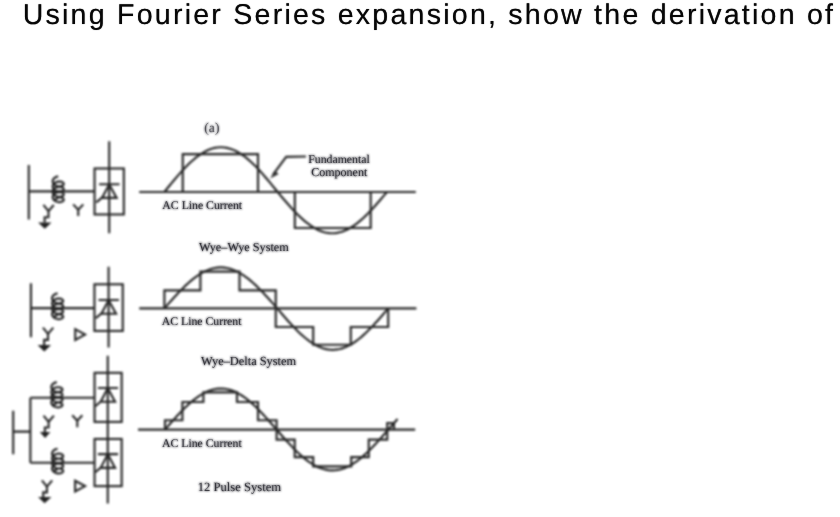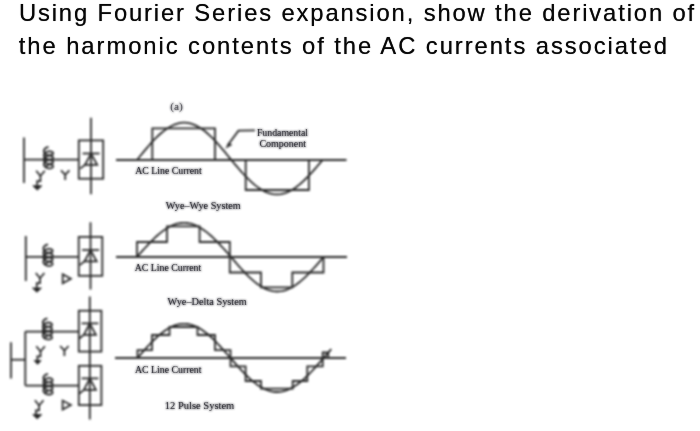--- a/index.html
+++ b/index.html
@@ -19,21 +19,20 @@
   .c path.cf { fill:#1f1f1f; stroke:#1f1f1f; stroke-width:0.9; }
   .c path.coil { stroke-width:1.8; stroke:#222; }
   .t text { font-family:"Liberation Serif", serif; fill:#1e1e26; stroke:#1e1e26; stroke-width:0.2; }
   .t2 text { font-family:"Liberation Serif", serif; fill:#16161e; }
   .t text.lite { fill:#43434b; stroke:#43434b; stroke-width:0.15; }
 </style>
 </head>
 <body>
 <div id="page">
   <div class="q" id="q1">Using Fourier Series expansion, show the derivation of</div>
-  <div class="q" id="q2">the harmonic contents of the AC currents associated</div>
   <svg width="700" height="431" viewBox="0 0 700 431" style="filter: blur(0.8px);">
     <g>
 <path d="M116,160.0 H346.5" class="w"></path>
 <path d="M152.3,160.0 V128.4 H215 V160.0" class="w"></path>
 <path d="M245.7,160.0 V190 H308.9 V160.0" class="w"></path>
 <path d="M137.0,160.0 L139.0,157.5 L141.0,155.0 L143.0,152.6 L145.0,150.2 L147.0,147.8 L149.0,145.5 L151.0,143.2 L153.0,141.0 L155.0,138.9 L157.0,136.9 L159.0,135.0 L161.0,133.3 L163.0,131.6 L165.0,130.0 L167.0,128.6 L169.0,127.4 L171.0,126.2 L173.0,125.2 L175.0,124.4 L177.0,123.8 L179.0,123.2 L181.0,122.9 L183.0,122.7 L185.0,122.7 L187.0,122.9 L189.0,123.2 L191.0,123.7 L193.0,124.3 L195.0,125.1 L197.0,126.1 L199.0,127.2 L201.0,128.4 L203.0,129.8 L205.0,131.3 L207.0,133.0 L209.0,134.8 L211.0,136.7 L213.0,138.6 L215.0,140.7 L217.0,142.9 L219.0,145.1 L221.0,147.5 L223.0,149.8 L225.0,152.2 L227.0,154.7 L229.0,157.1 L231.0,159.6 L233.0,162.0 L235.0,164.4 L237.0,166.7 L239.0,169.0 L241.0,171.3 L243.0,173.5 L245.0,175.6 L247.0,177.7 L249.0,179.7 L251.0,181.6 L253.0,183.4 L255.0,185.1 L257.0,186.6 L259.0,188.1 L261.0,189.4 L263.0,190.5 L265.0,191.6 L267.0,192.4 L269.0,193.1 L271.0,193.7 L273.0,194.1 L275.0,194.3 L277.0,194.4 L279.0,194.3 L281.0,194.1 L283.0,193.6 L285.0,193.1 L287.0,192.3 L289.0,191.5 L291.0,190.4 L293.0,189.2 L295.0,187.9 L297.0,186.5 L299.0,184.9 L301.0,183.2 L303.0,181.4 L305.0,179.5 L307.0,177.5 L309.0,175.4 L311.0,173.3 L313.0,171.1 L315.0,168.8 L317.0,166.5 L319.0,164.1 L321.0,161.8 L322.5,160.0" class="w"></path>
 <path d="M255,130.4 L238.5,130.7 L227.5,145.5" class="w"></path>
 <path d="M225.2,148.8 L232.3,144.9 L228.8,142.2 Z" class="wf"></path>
 <path d="M116,257.0 H347" class="w"></path>
 <path d="M137,257.0 V242 H167 V226.3 H199.6 V242 H229.8 V272.5 H261 V287.3 H292.3 V272.5 H323.5 V257.0" class="w"></path>

